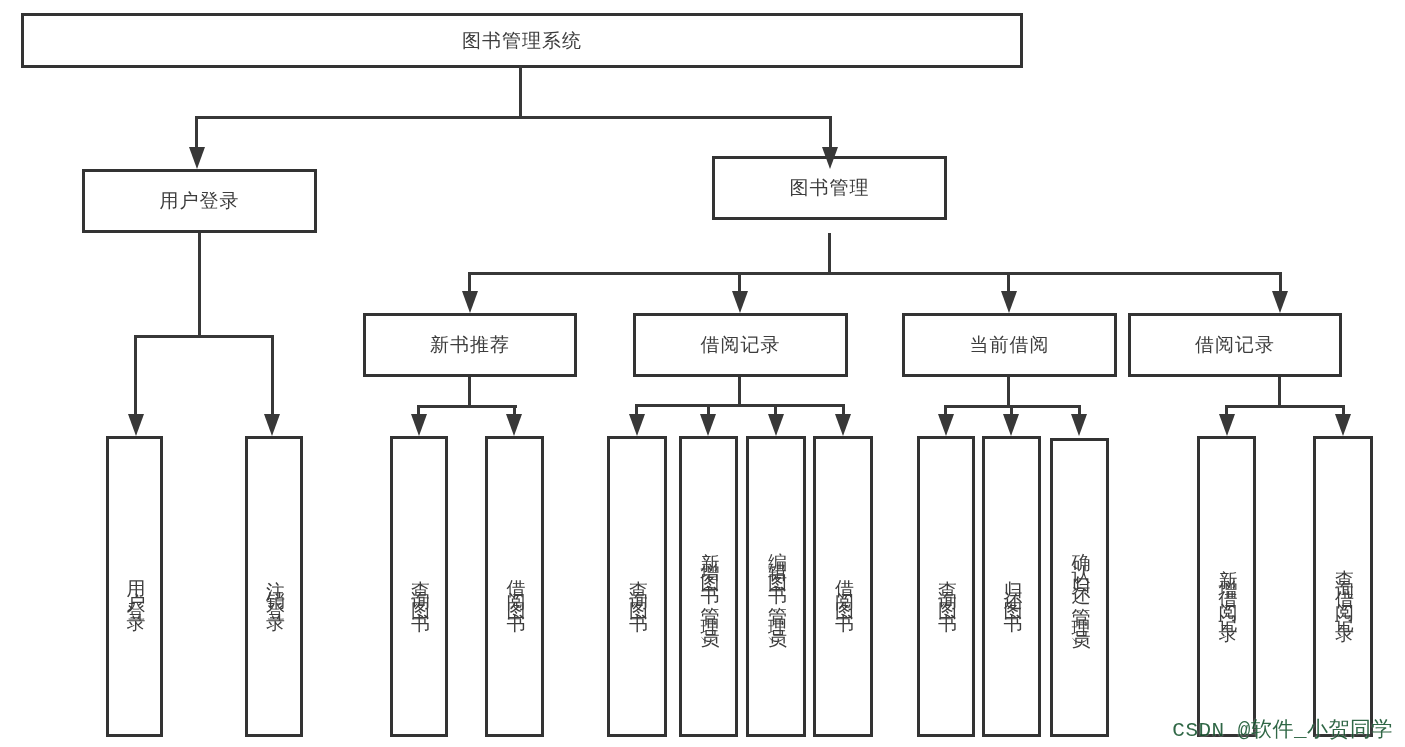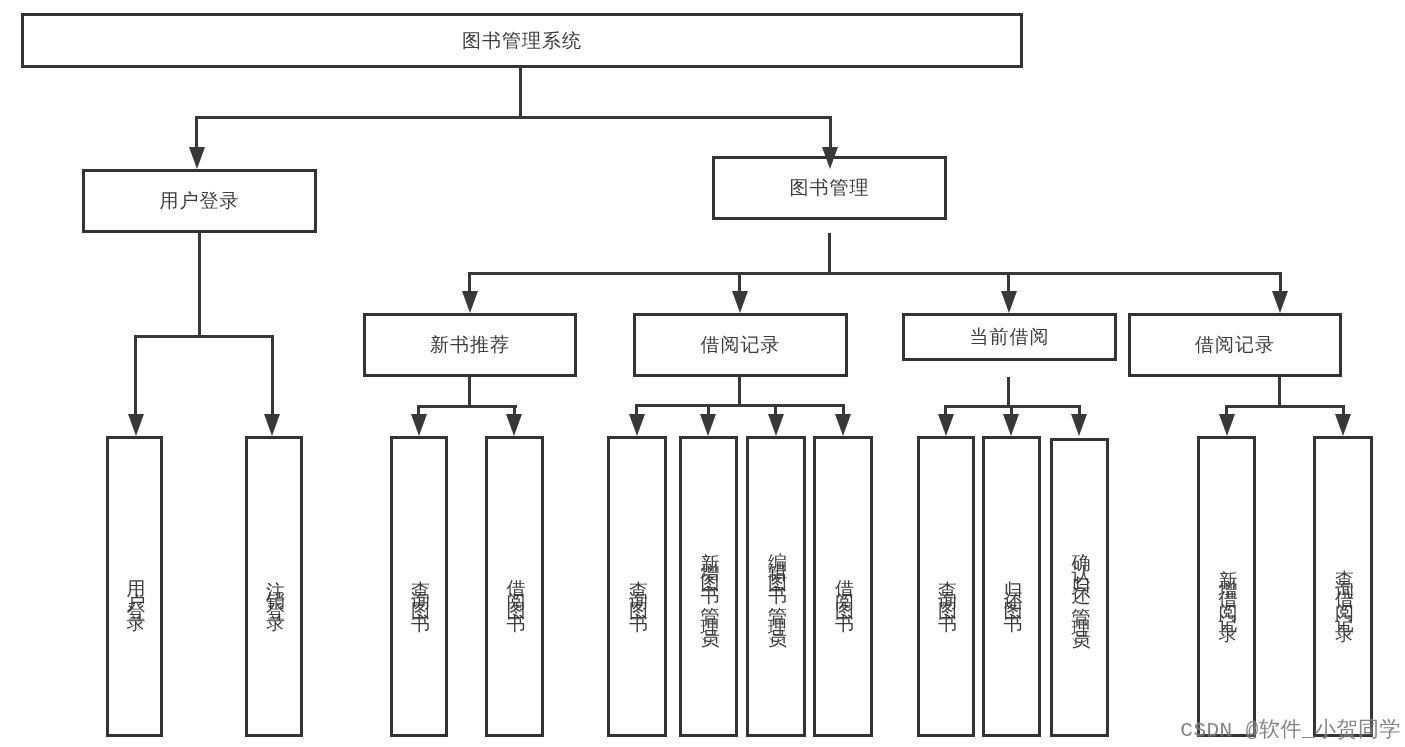--- a/index.html
+++ b/index.html
@@ -25,22 +25,22 @@
   
   .vl{position:absolute;width:3px;background:#383838;}
   .hl{position:absolute;height:3px;background:#383838;}
   .ah{
     position:absolute;width:0;height:0;
     border-left:8px solid transparent;border-right:8px solid transparent;
     border-top:22px solid #383838;
   }
   
   .watermark{
-    position:absolute;right:4px;bottom:4px;z-index:5;
-    font-size:21px;color:#737373;opacity:.88;letter-spacing:.5px;
+    position:absolute;right:12px;bottom:4px;z-index:5;
+    font-size:21px;color:#14532d;opacity:.88;letter-spacing:.5px;
     text-shadow:0 0 2px rgba(255,255,255,.8);
   }
 </style>
 </head>
 <body>
 
 <div class="canvas">
 
   <div class="node root" style="left:21px;top:13px;width:1002px;height:55px">
     <span>图书管理系统</span>
@@ -52,21 +52,21 @@
   <div class="node" style="left:712px;top:156px;width:235px;height:64px">
     <span>图书管理</span>
   </div>
 
   <div class="node" style="left:363px;top:313px;width:214px;height:64px">
     <span>新书推荐</span>
   </div>
   <div class="node" style="left:633px;top:313px;width:215px;height:64px">
     <span>借阅记录</span>
   </div>
-  <div class="node" style="left:902px;top:313px;width:215px;height:48px">
+  <div class="node" style="left:902px;top:313px;width:215px;height:64px">
     <span>当前借阅</span>
   </div>
   <div class="node" style="left:1128px;top:313px;width:214px;height:64px">
     <span>借阅记录</span>
   </div>
 
   <div class="leaf" style="left:106px;top:436px;width:57px;height:301px">
     <span>用户登录</span>
   </div>
   <div class="leaf" style="left:245px;top:436px;width:58px;height:301px">

